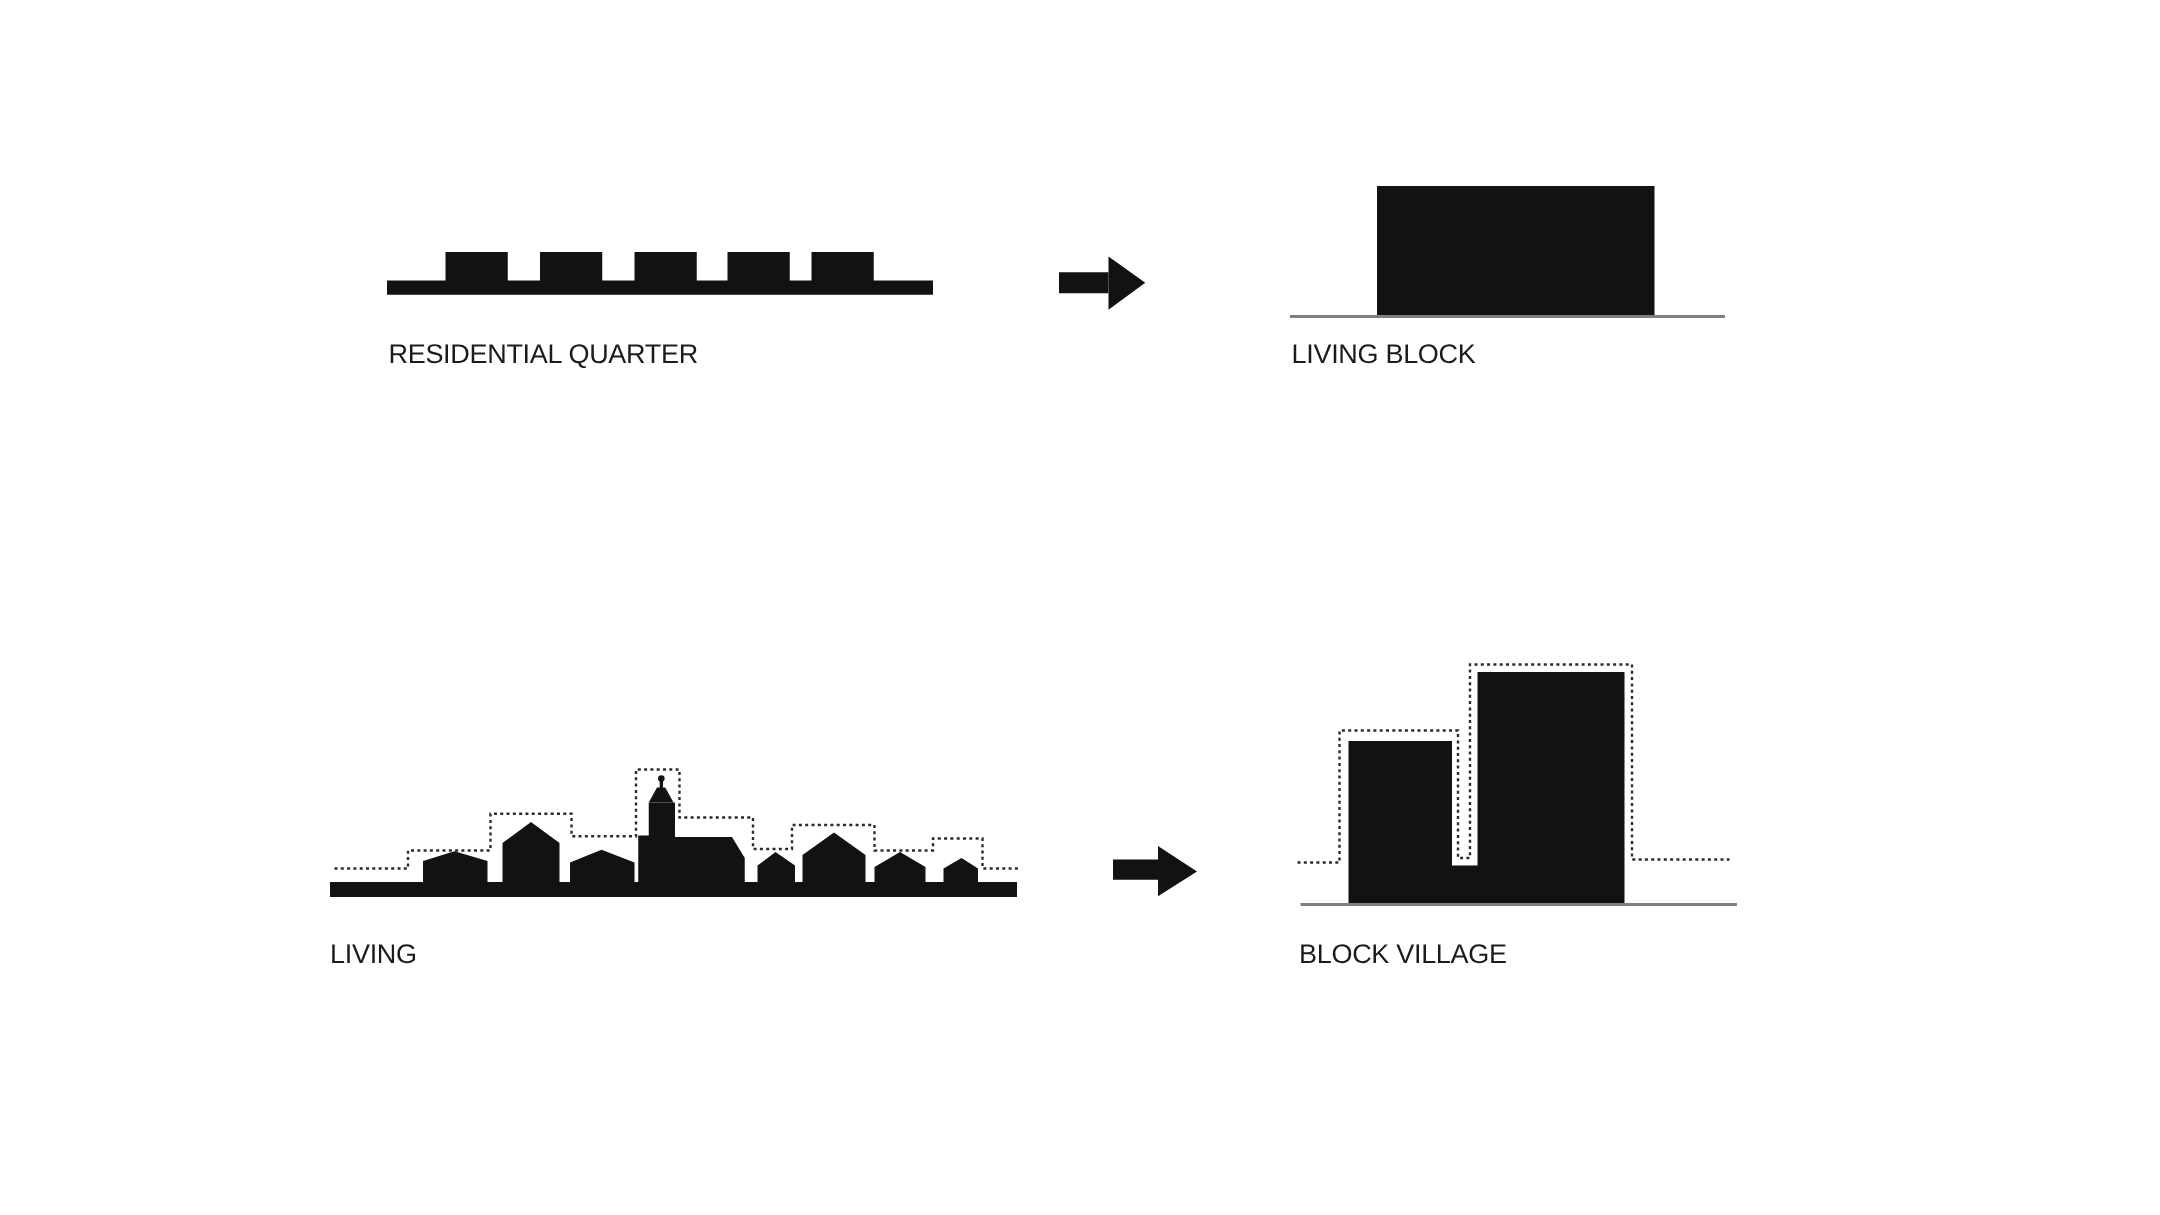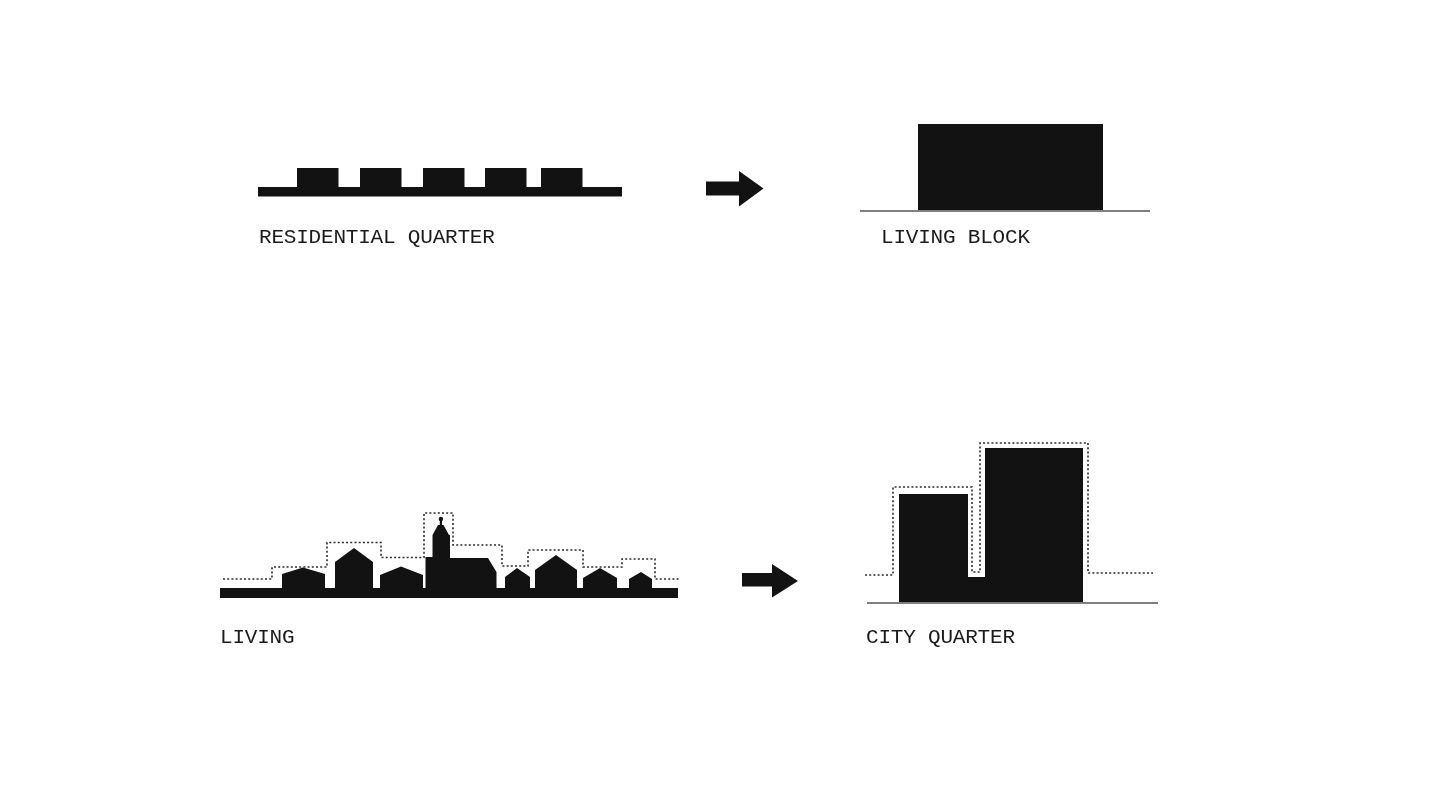--- a/index.html
+++ b/index.html
@@ -27,26 +27,25 @@
   }
   .groundline {
     stroke: var(--ground-line, #7f7f7f);
     stroke-width: 2;
     fill: none;
   }
 
   .diagram-label {
     position: absolute;
     color: var(--label, #1b1b1b);
-    font-size: 21px;
+    font-size: 18px;
     font-weight: 400;
     letter-spacing: -0.2px;
     white-space: nowrap;
     line-height: 1;
-    font-family: Liberation Mono, monospace;
   }
 </style>
 </head>
 <body>
 
 <div class="canvas" style="--bg: #ffffff; --ink: #121212; --ground-line: #7f7f7f; --dotted: #2b2b2b; --label: #1b1b1b;">
 
   <div class="abs fig" style="left:258px; top:166px;">
     <svg width="364" height="32" viewBox="0 0 364 32" aria-hidden="true">
       <g>
@@ -69,21 +68,21 @@
 
   <div class="abs fig" style="left:858px; top:122px;">
     <svg width="294" height="92" viewBox="0 0 294 92" aria-hidden="true">
       <line class="groundline" x1="2" y1="89" x2="292" y2="89"></line>
       <rect class="ink" x="60" y="2" width="185" height="86"></rect>
     </svg>
   </div>
 
   <div class="diagram-label" style="left:259px; top:227px;">RESIDENTIAL QUARTER</div>
 
-  <div class="diagram-label" style="left:861px; top:227px;margin-left:20px;">LIVING BLOCK</div>
+  <div class="diagram-label" style="left:861px; top:227px;">LIVING BLOCK</div>
 
   <div class="abs fig" style="left:218px; top:508px;">
     <svg width="468" height="95" viewBox="0 0 468 95" aria-hidden="true">
 
       <polyline class="dotted" points="5,71 54,71 54,59 109,59 109,34.5 163,34.5 163,49.5 206,49.5 206,5 235,5 235,37 284,37 284,58 310,58 310,42 365,42 365,59 404,59 404,51 437,51 437,71 462,71"></polyline>
       <g>
         <rect class="ink" x="2" y="80" width="458" height="10"></rect>
         <polygon class="ink" points="64,80 64,66 85,59.5 107,66 107,80"></polygon>
         <polygon class="ink" points="117,80 117,54 136,40 155,54 155,80"></polygon>
         <polygon class="ink" points="162,80 162,67 183,58.5 205,67 205,80"></polygon>
@@ -111,15 +110,15 @@
   <div class="abs fig" style="left:860px; top:435px;">
     <svg width="302" height="172" viewBox="0 0 302 172" aria-hidden="true">
       <line class="groundline" x1="7" y1="168" x2="298" y2="168"></line>
       <polyline class="dotted" points="5,140 33,140 33,52 112,52 112,137 120,137 120,8 228,8 228,138 293,138"></polyline>
       <polygon class="ink" points="39,167 39,59 108,59 108,142 125,142 125,13 223,13 223,167"></polygon>
     </svg>
   </div>
 
   <div class="diagram-label" style="left:220px; top:627px;">LIVING</div>
 
-  <div class="diagram-label" style="left:866px; top:627px;">CITY QUARTER</div>
+  <div class="diagram-label" style="left:866px; top:627px;">BLOCK VILLAGE</div>
 
 </div>
 
 </body></html>

